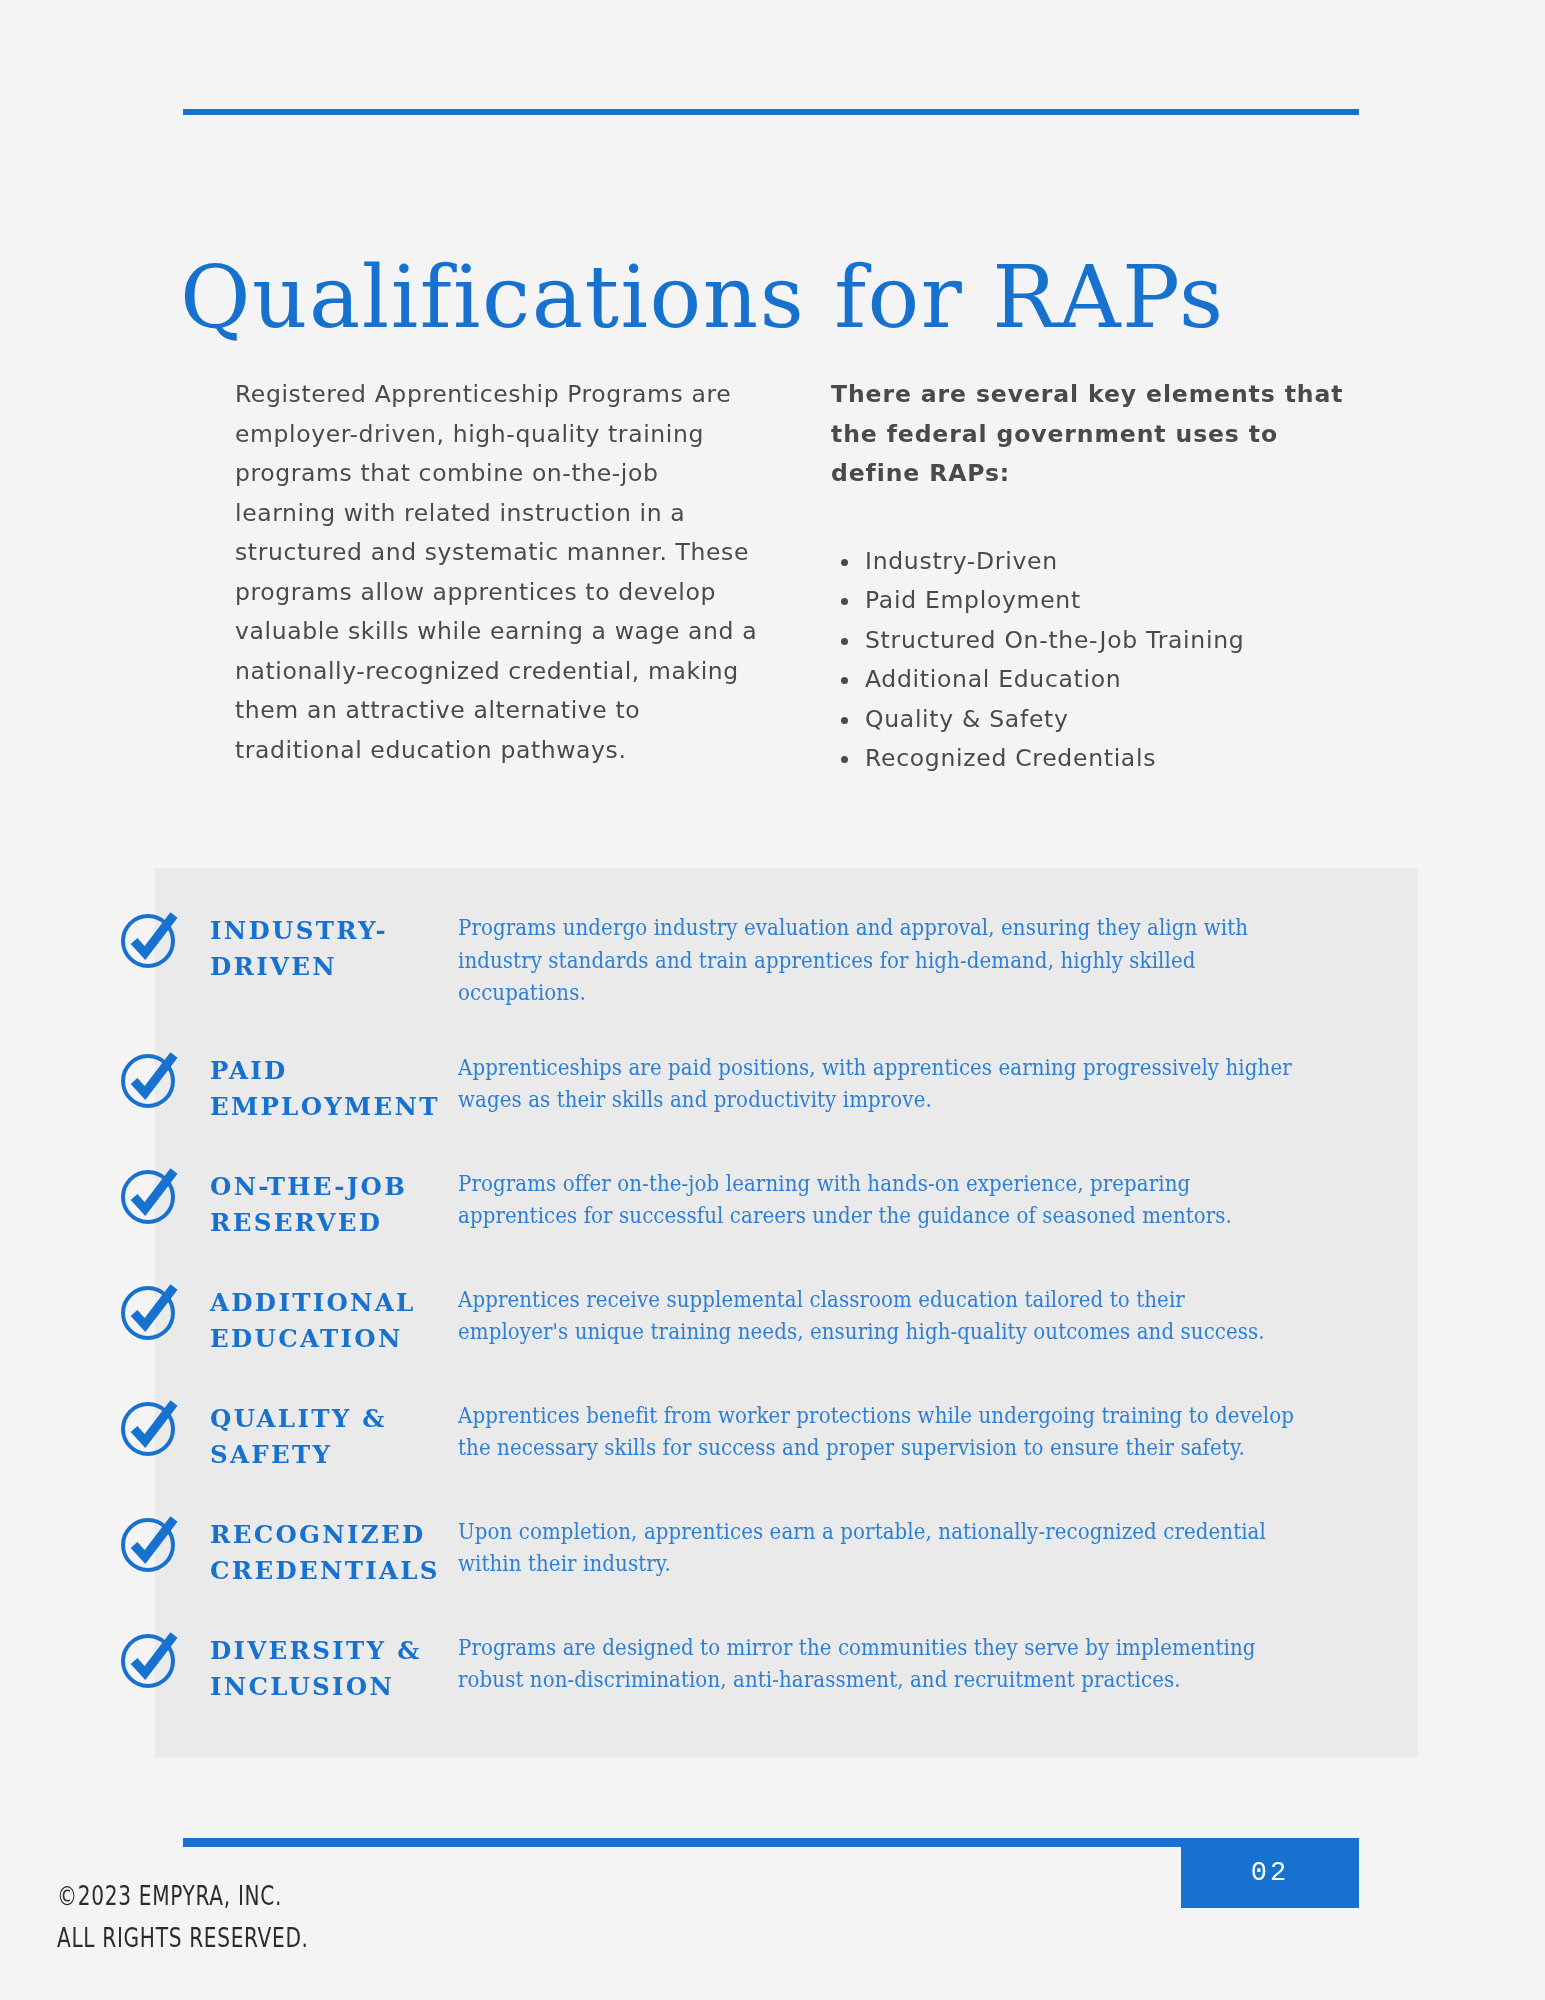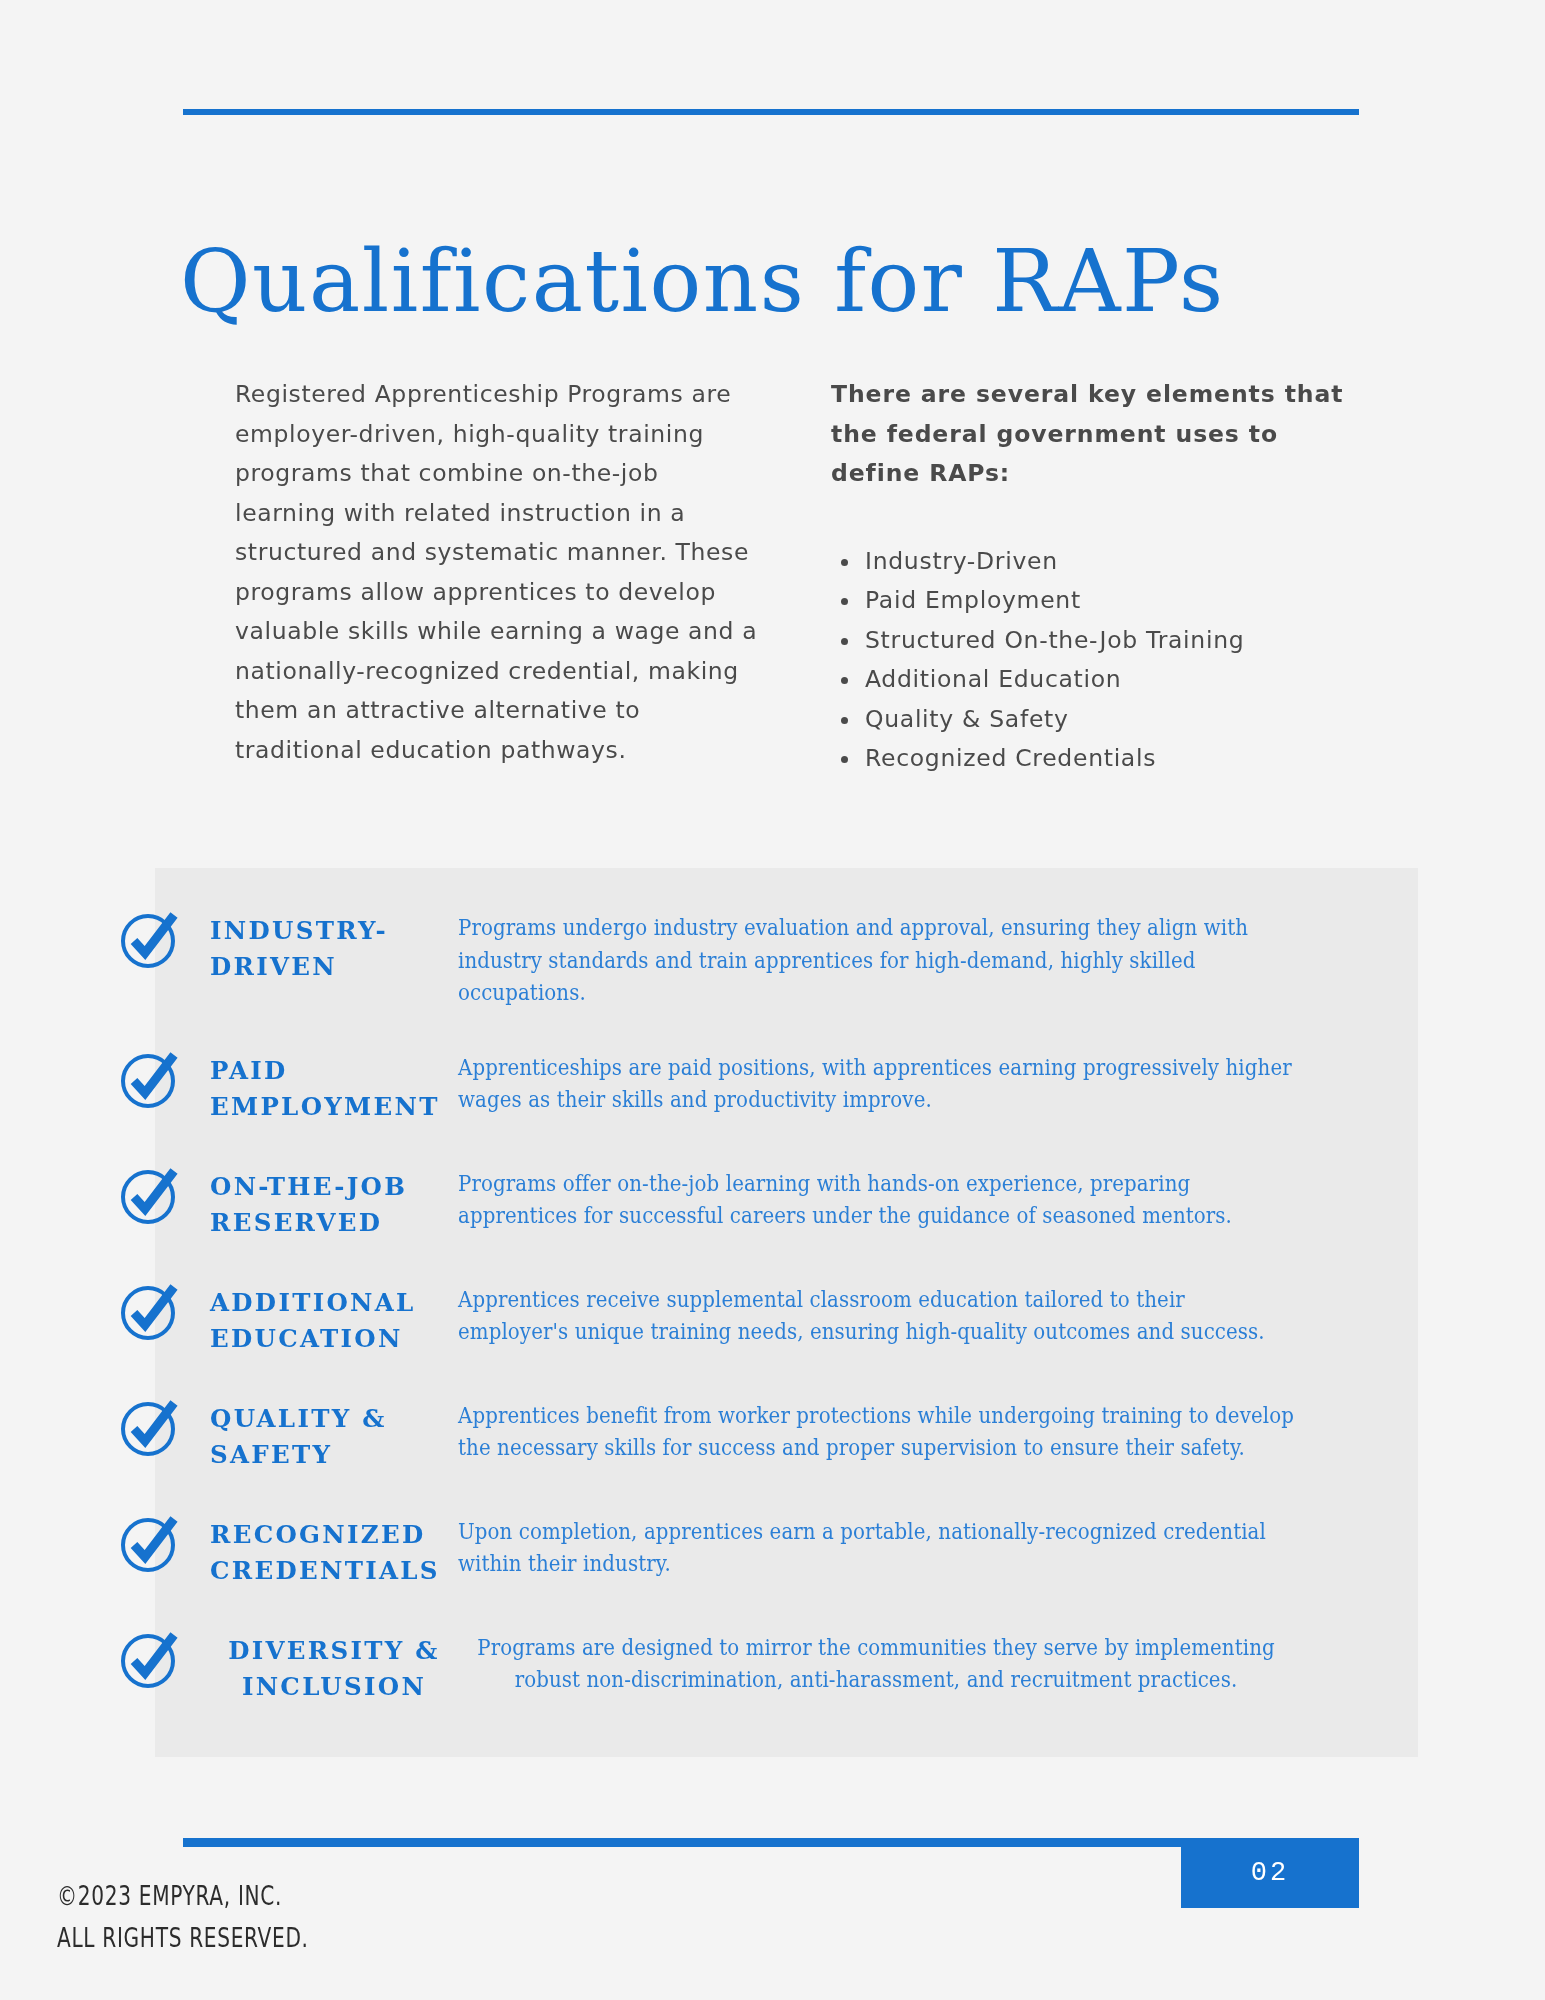--- a/index.html
+++ b/index.html
@@ -23,21 +23,21 @@
     top: 109px;
     width: 1176px;
     height: 6px;
     background: #1672CE;
   }
 
   
   .page-title {
     position: absolute;
     left: 180px;
-    top: 180px;
+    top: 196px;
     width: 1200px;
     font-family: "DejaVu Serif", "Liberation Serif", serif;
     font-weight: 400;
     font-size: 86px;
     line-height: 1.0;
     letter-spacing: 1.5px;
     color: #1672CE;
     white-space: nowrap;
   }
 
@@ -115,21 +115,21 @@
     top: 905px;
     width: 1300px;
   }
   .feature-row {
     position: relative;
     display: flex;
     align-items: flex-start;
     min-height: 80px;
     margin-bottom: 36px;
   }
-  .feature-row:last-child { margin-bottom: 0; text-align: center; }
+  .feature-row:last-child { margin-bottom: 0; }
 
   .check-cell {
     flex: 0 0 92px;
     padding-top: 2px;
   }
   .check-icon {
     display: block;
     width: 64px;
     height: 64px;
   }

